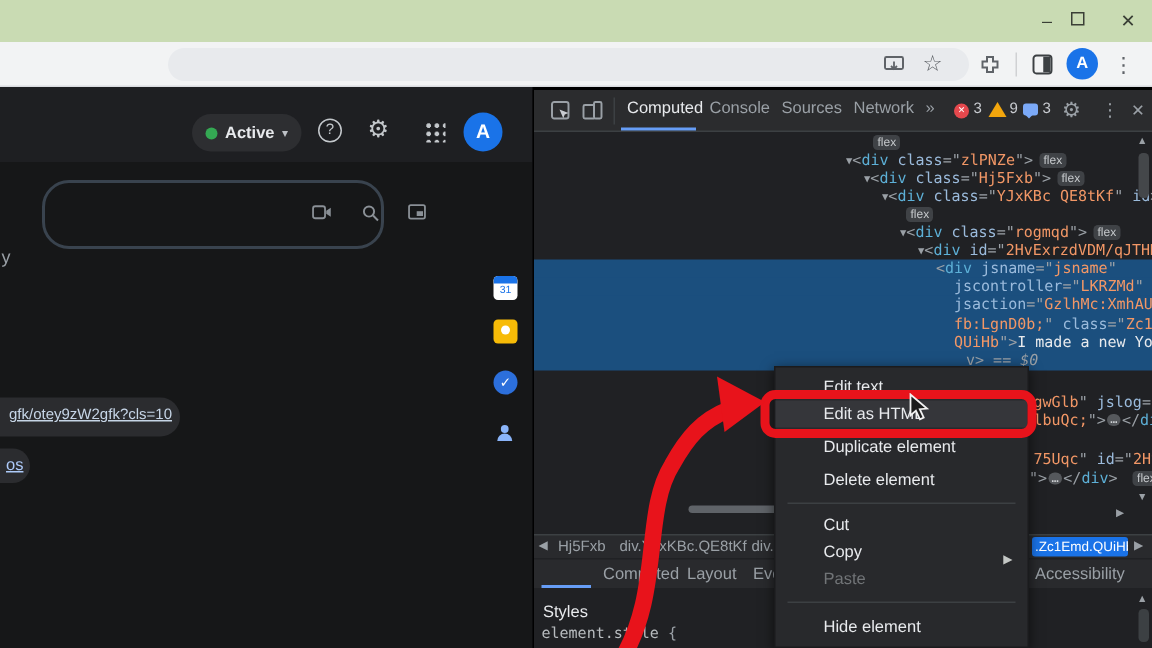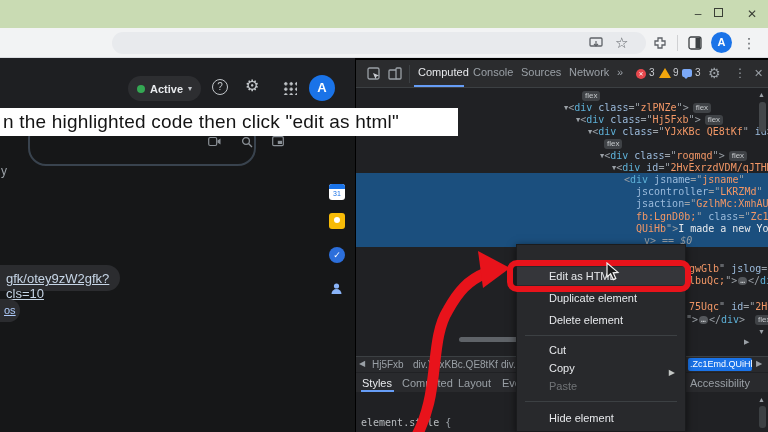--- a/index.html
+++ b/index.html
@@ -29,21 +29,21 @@
               color:#c3c7cb; font-size:10px; text-align:center; line-height:13px; }
   #gear-icn { left:245px; top:18px; color:#c3c7cb; font-size:16px; }
   #grid-icn { left:283px; top:23px; width:14px; height:14px;
               background:radial-gradient(#c3c7cb 1.4px, transparent 1.6px); background-size:5.5px 5.5px; }
   #avatar-page { left:309px; top:17px; width:26px; height:26px; border-radius:50%; background:#1a73e8;
                  color:#fff; font-size:13px; font-weight:bold; text-align:center; line-height:26px; }
   #card-outline { left:28px; top:62px; width:228px; height:46px; border:2px solid #39434e; border-radius:18px; }
   .pgicon { top:78px; color:#8a9096; }
   #snippet-letter { left:1px; top:106px; color:#9aa0a6; font-size:12px; }
   #chat-pill-1 { left:-12px; top:207px; width:132px; height:26px; background:#2b2c2f; border-radius:13px; }
-  #chat-pill-1 span { position:absolute; left:18px; top:6px; font-size:13px; color:#c6d5e6; text-decoration:underline; }
+  #chat-pill-1 span { position:absolute; left:18px; top:6px; font-size:10px; color:#c6d5e6; text-decoration:underline; }
   #chat-pill-2 { left:-12px; top:241px; width:32px; height:23px; background:#2b2c2f; border-radius:12px; }
   #chat-pill-2 span { position:absolute; left:16px; top:5px; font-size:11px; color:#aecbfa; text-decoration:underline; }
   .sideicn { left:329px; }
 
   
   #devtools { left:355px; top:60px; width:413px; height:372px; background:#202124; border-left:1px solid #000; }
   #dt-toolbar { left:0; top:0; width:413px; height:28px; background:#2b2c2e; border-bottom:1px solid #3c4043; }
   .dt-tab { top:6px; font-size:11px; color:#9aa0a6; }
   .dt-tab.active { color:#e8eaed; }
   #dt-underline { left:58px; top:25px; width:50px; height:2px; background:#669df6; }
@@ -78,21 +78,21 @@
   #h-thumb { left:103px; top:277px; width:100px; height:5px; background:#5f6368; border-radius:3px; }
   #v2-thumb { left:403px; top:346px; width:7px; height:22px; background:#3c4043; border-radius:3px; }
 
   
   #crumb-bar { left:0; top:296px; width:413px; height:16px; background:#292a2d; border-top:1px solid #3c4043; }
   .crumb { top:2px; font-size:10px; color:#9aa0a6; white-space:nowrap; }
   #crumb-sel { left:332px; top:1px; width:64px; height:13px; background:#1a73e8; border-radius:2px;
                color:#fff; font-size:9px; line-height:13px; padding:0 2px; overflow:hidden; white-space:nowrap; }
   #style-tabs { left:0; top:312px; width:413px; height:20px; background:#292a2d; border-top:1px solid #202124; }
   .stab { top:4px; font-size:11px; color:#9aa0a6; white-space:nowrap; }
-  .stab.active { color:#e8eaed; }
+  .stab.active { color:#e8eaed;margin-top:25px; }
   #stab-underline { left:5px; top:17px; width:33px; height:2px; background:#669df6; }
   #filter-bar { left:0; top:332px; width:413px; height:20px; background:#28292c; }
   #filter-input { position:absolute; left:3px; top:3px; width:118px; height:14px; background:#202124;
                   border:1px solid #4a4d51; border-radius:2px; color:#c4c7c5; font-size:10px; padding:0 4px; outline:none; }
   #filter-input::placeholder { color:#80868b; }
   .st-icn { top:3px; color:#c4c7c5; font-size:11px; }
   #elstyle { left:5px; top:357px; font-family:"DejaVu Sans Mono", monospace; font-size:10px; }
   #elstyle .s1 { color:#b8bcbf; } #elstyle .s2 { color:#9aa0a6; }
 
   
@@ -268,23 +268,23 @@
     </div>
 
     <div class="abs sb-arrow" style="left:402px;top:336px">▲</div>
     <div class="abs" id="v2-thumb"></div>
 
     <div class="abs" id="elstyle">
       <span class="s1">element.style</span><span class="s2"> {</span>
     </div>
   </div>
 
-  <div class="abs" id="caption">n the highlighted code then click "edit as html"</div>
 
   <div class="abs" id="ctx-menu">
+    <div class="mi" style="top:4px">Edit text</div>
     <div class="mi hl" style="top:22px">Edit as HTML</div>
     <div class="mi" style="top:44px">Duplicate element</div>
     <div class="mi" style="top:66px">Delete element</div>
     <div class="msep" style="top:90px"></div>
     <div class="mi" style="top:96px">Cut</div>
     <div class="mi" style="top:114px">
       <span>Copy</span>
       <span class="sub">▶</span>
     </div>
     <div class="mi disabled" style="top:132px">Paste</div>

